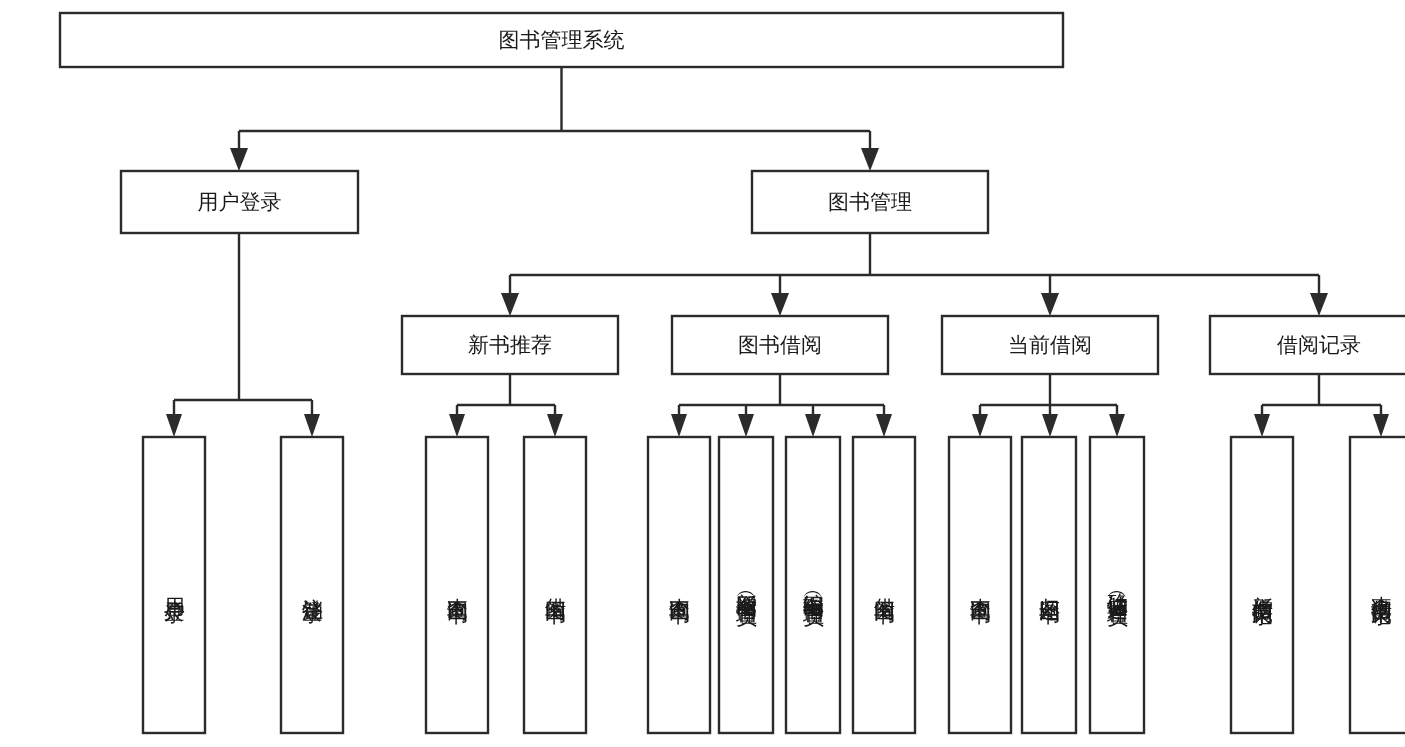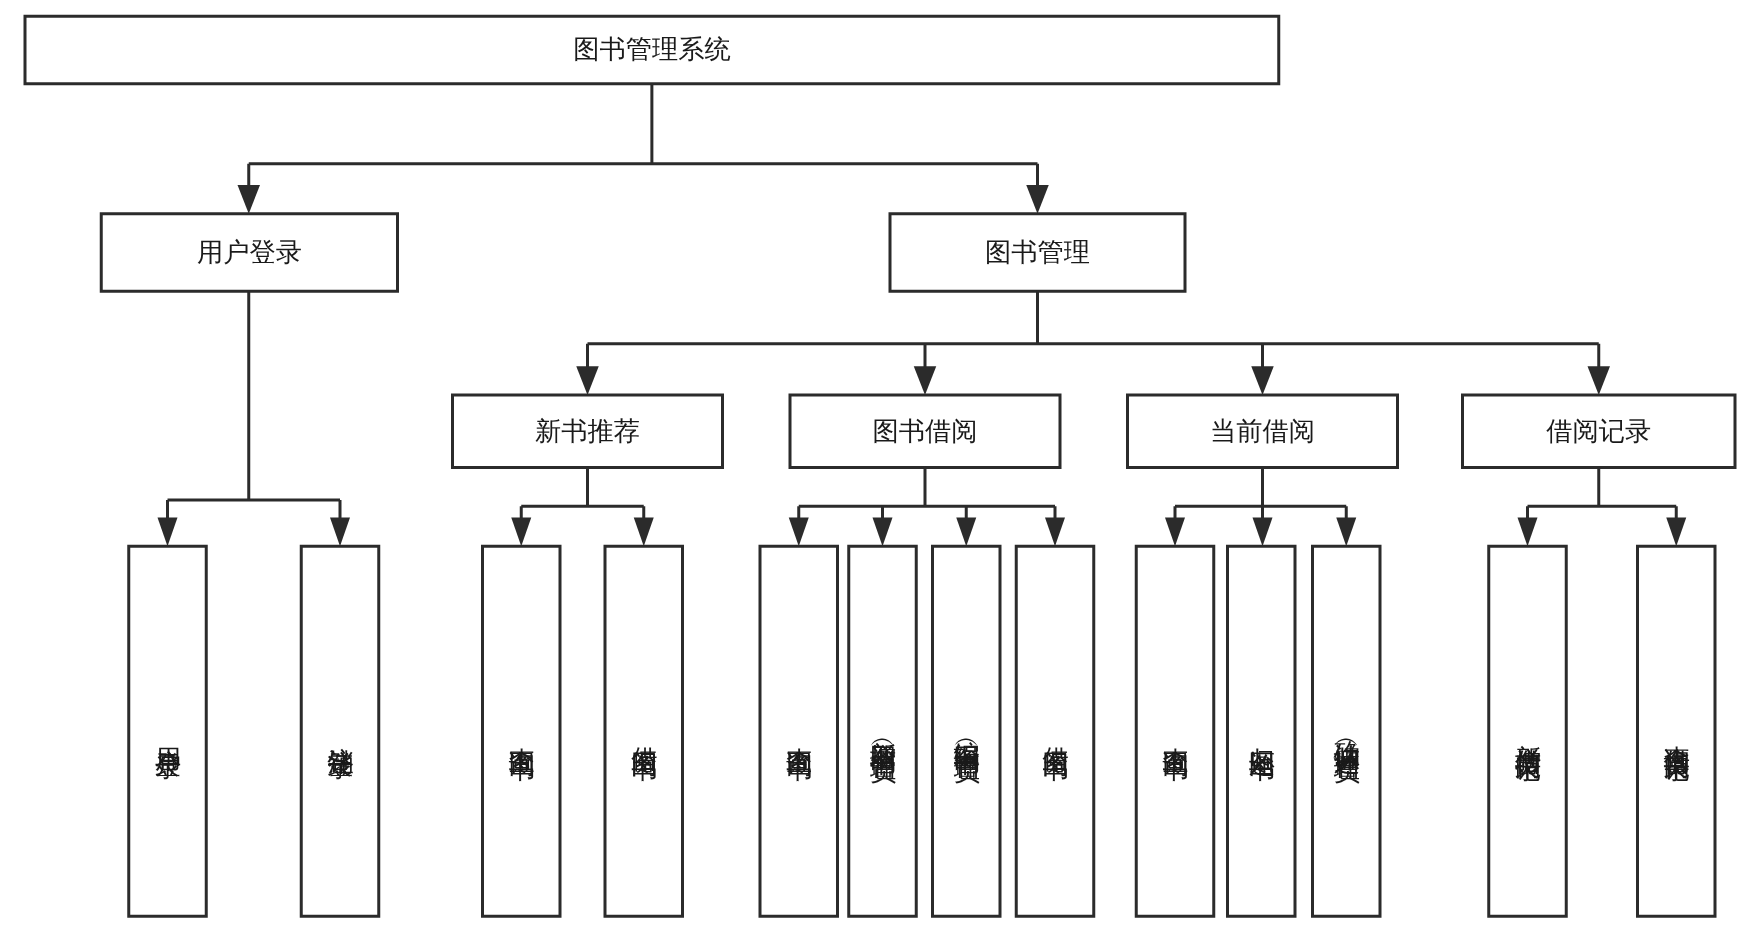--- a/index.html
+++ b/index.html
@@ -11,20 +11,21 @@
     width: 1405px;
     height: 747px;
     font-family: "DejaVu Sans", "Liberation Sans", sans-serif;
     overflow: hidden;
   }
   #diagram-root {
     position: relative;
     width: 1295px;
     height: 747px;
     background: #ffffff;
+    margin-left: 40px;
   }
   svg#flow-svg {
     position: absolute;
     top: 0;
     left: 0;
     width: 1405px;
     height: 747px;
   }
   .node-box {
     fill: #ffffff;

